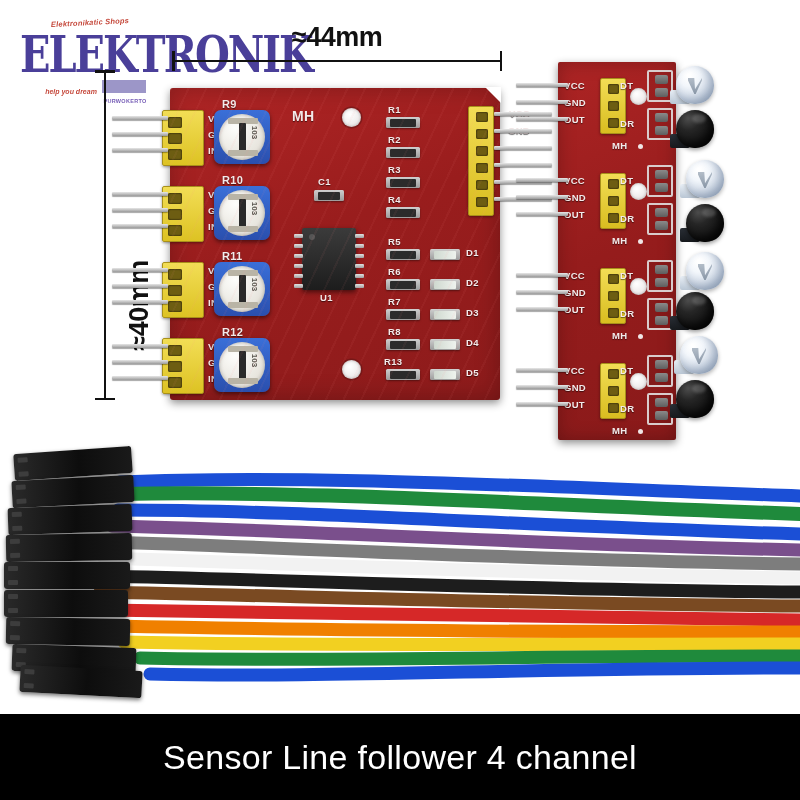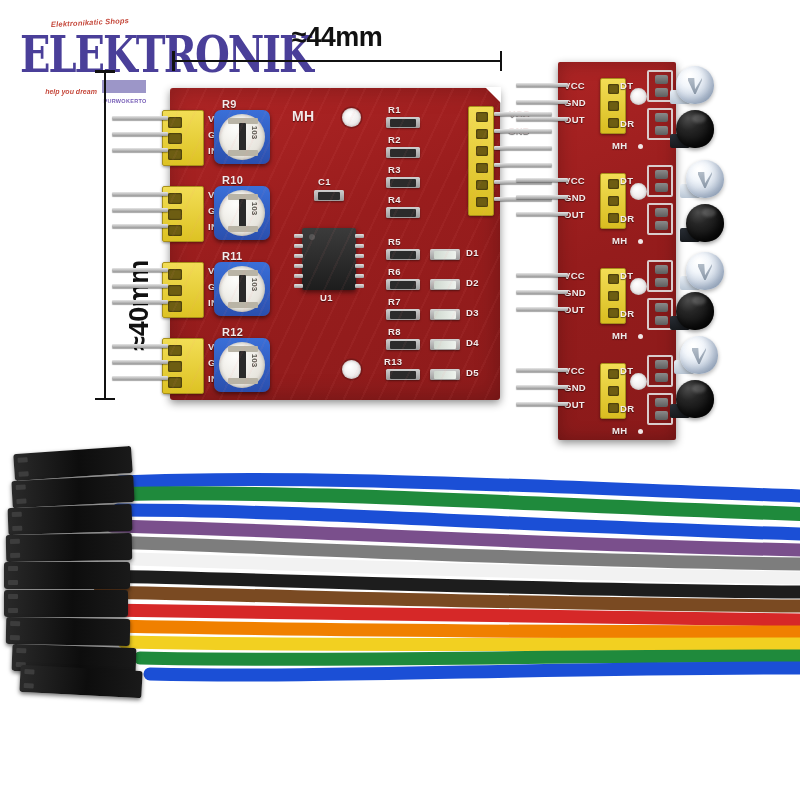--- a/index.html
+++ b/index.html
@@ -592,14 +592,17 @@
     <div class="dupont" style="left:12px; top:216px; width:124px; height:27px; transform:rotate(2deg)">
         <div class="lip"></div>
         <div class="lip2"></div>
       </div>
     <div class="dupont" style="left:20px; top:238px; width:122px; height:27px; transform:rotate(3deg)">
         <div class="lip"></div>
         <div class="lip2"></div>
       </div>
   </div>
 
+  <div class="caption">
+    <span>Sensor Line follower 4 channel</span>
+  </div>
 
 </div>
 
 </body></html>

